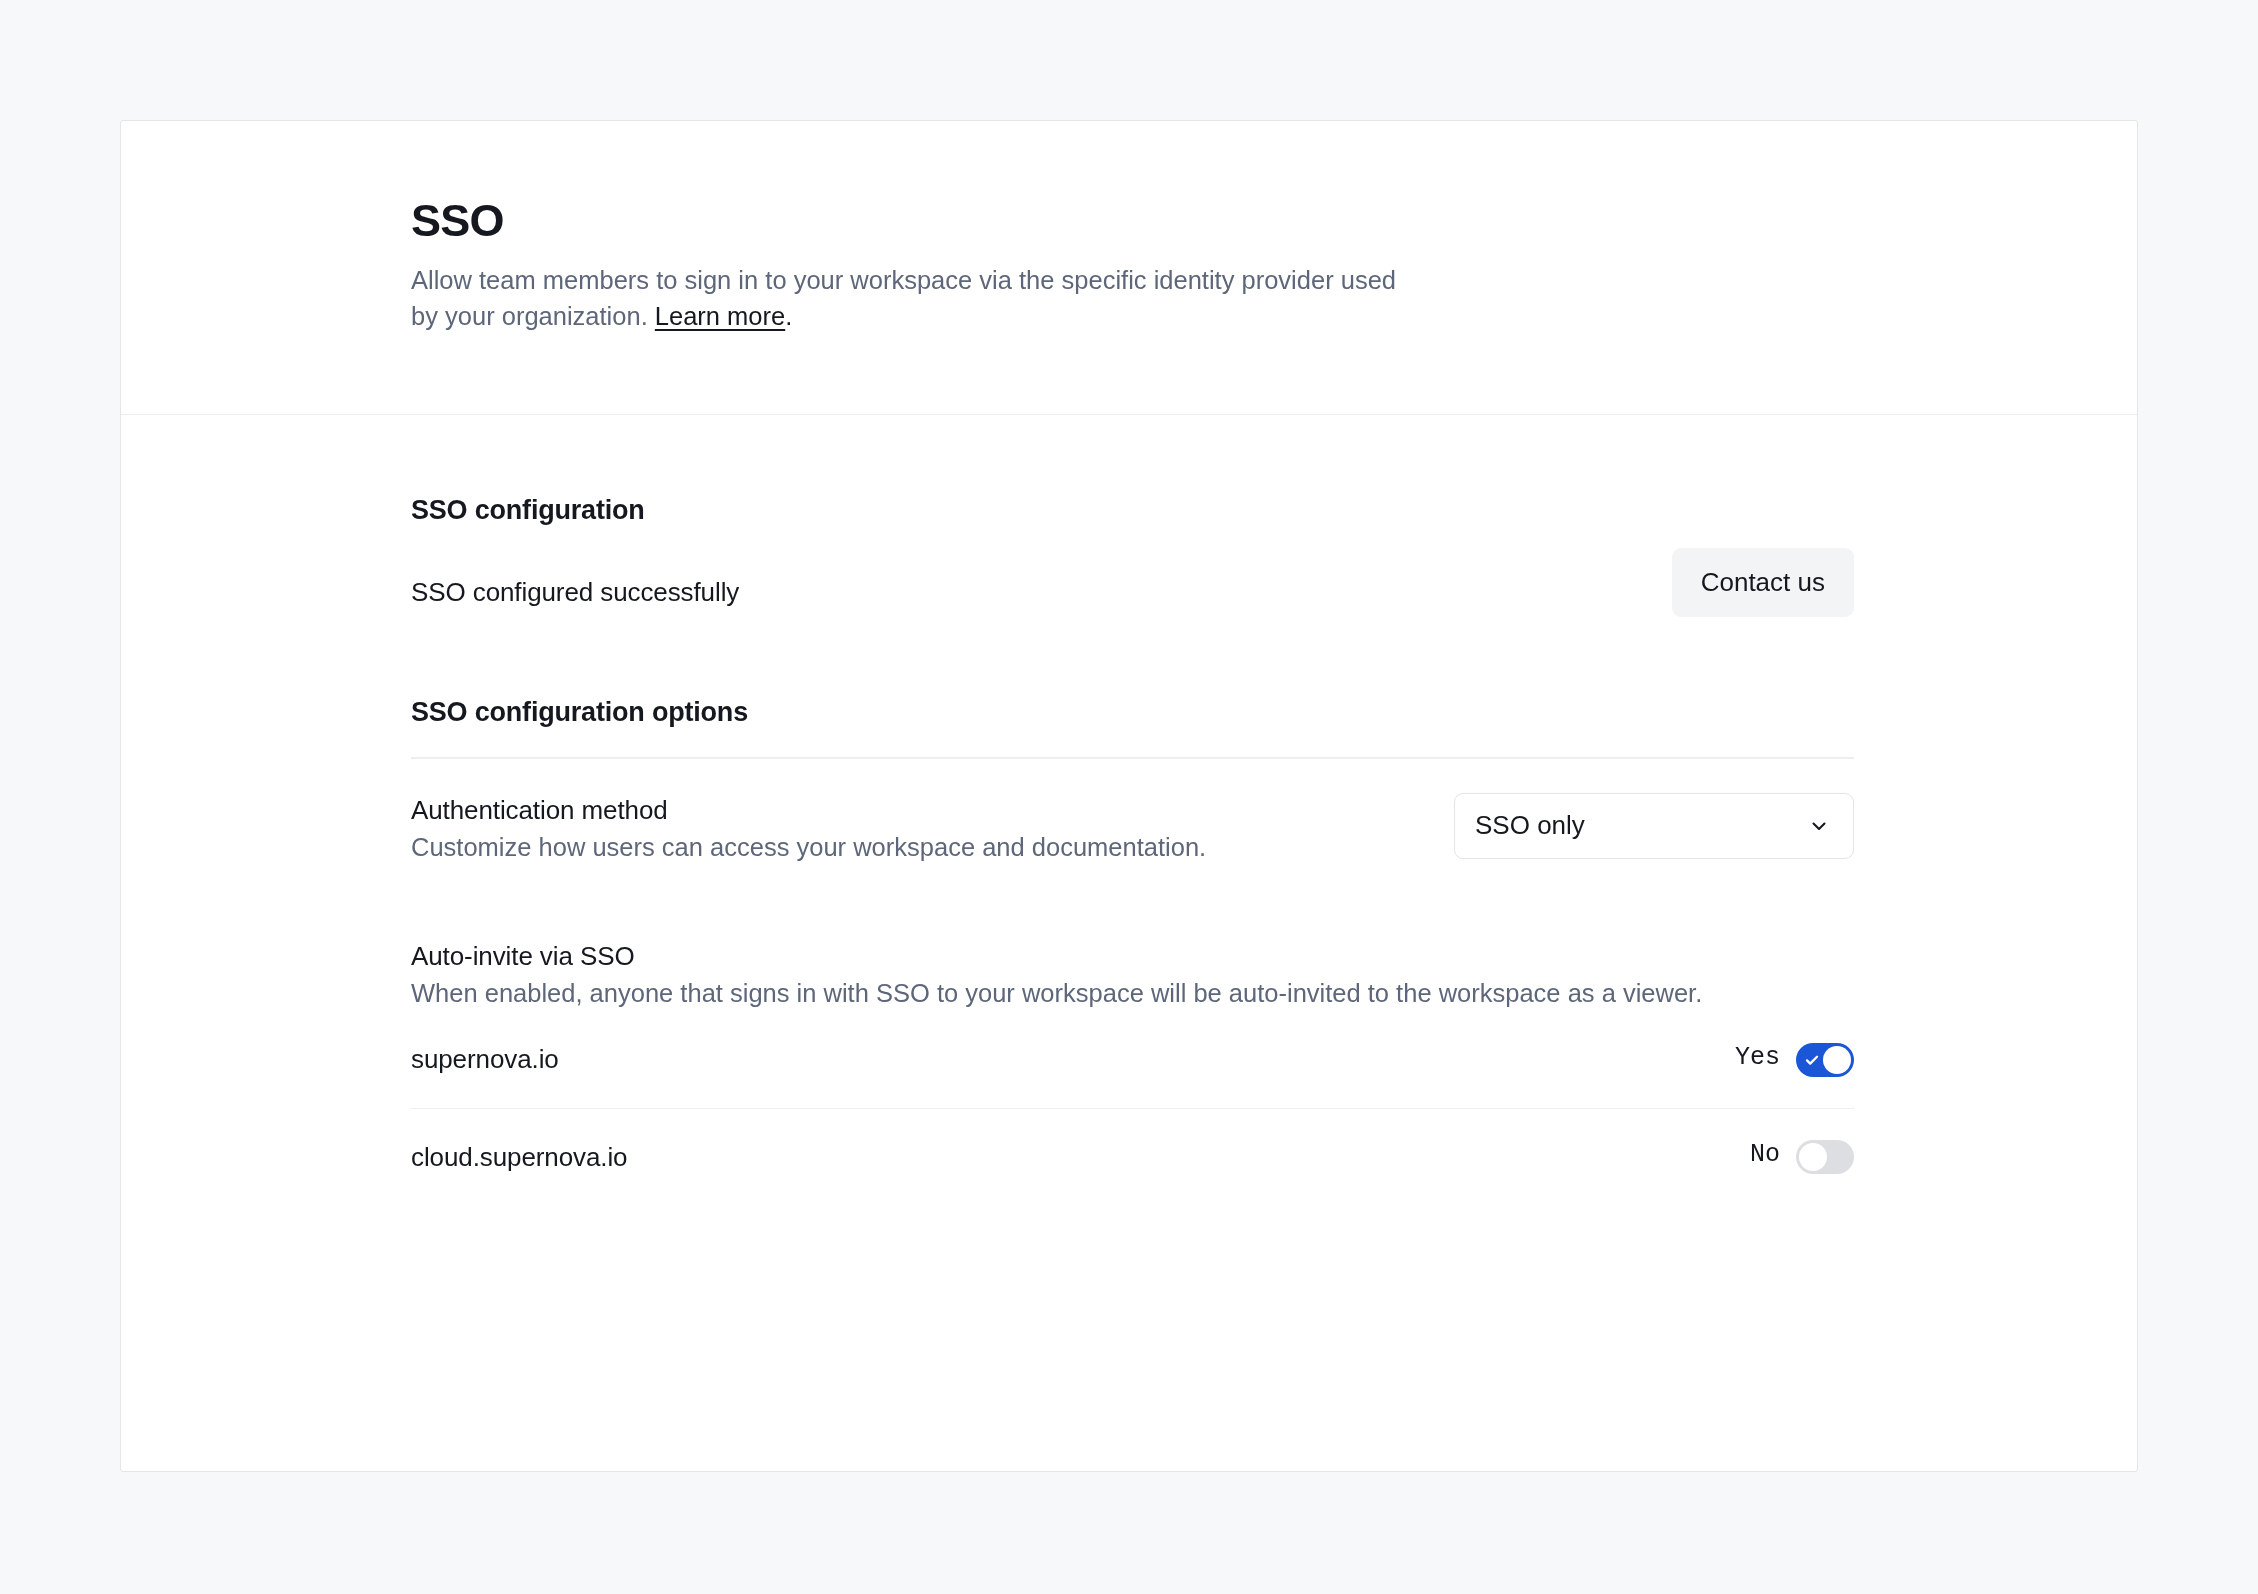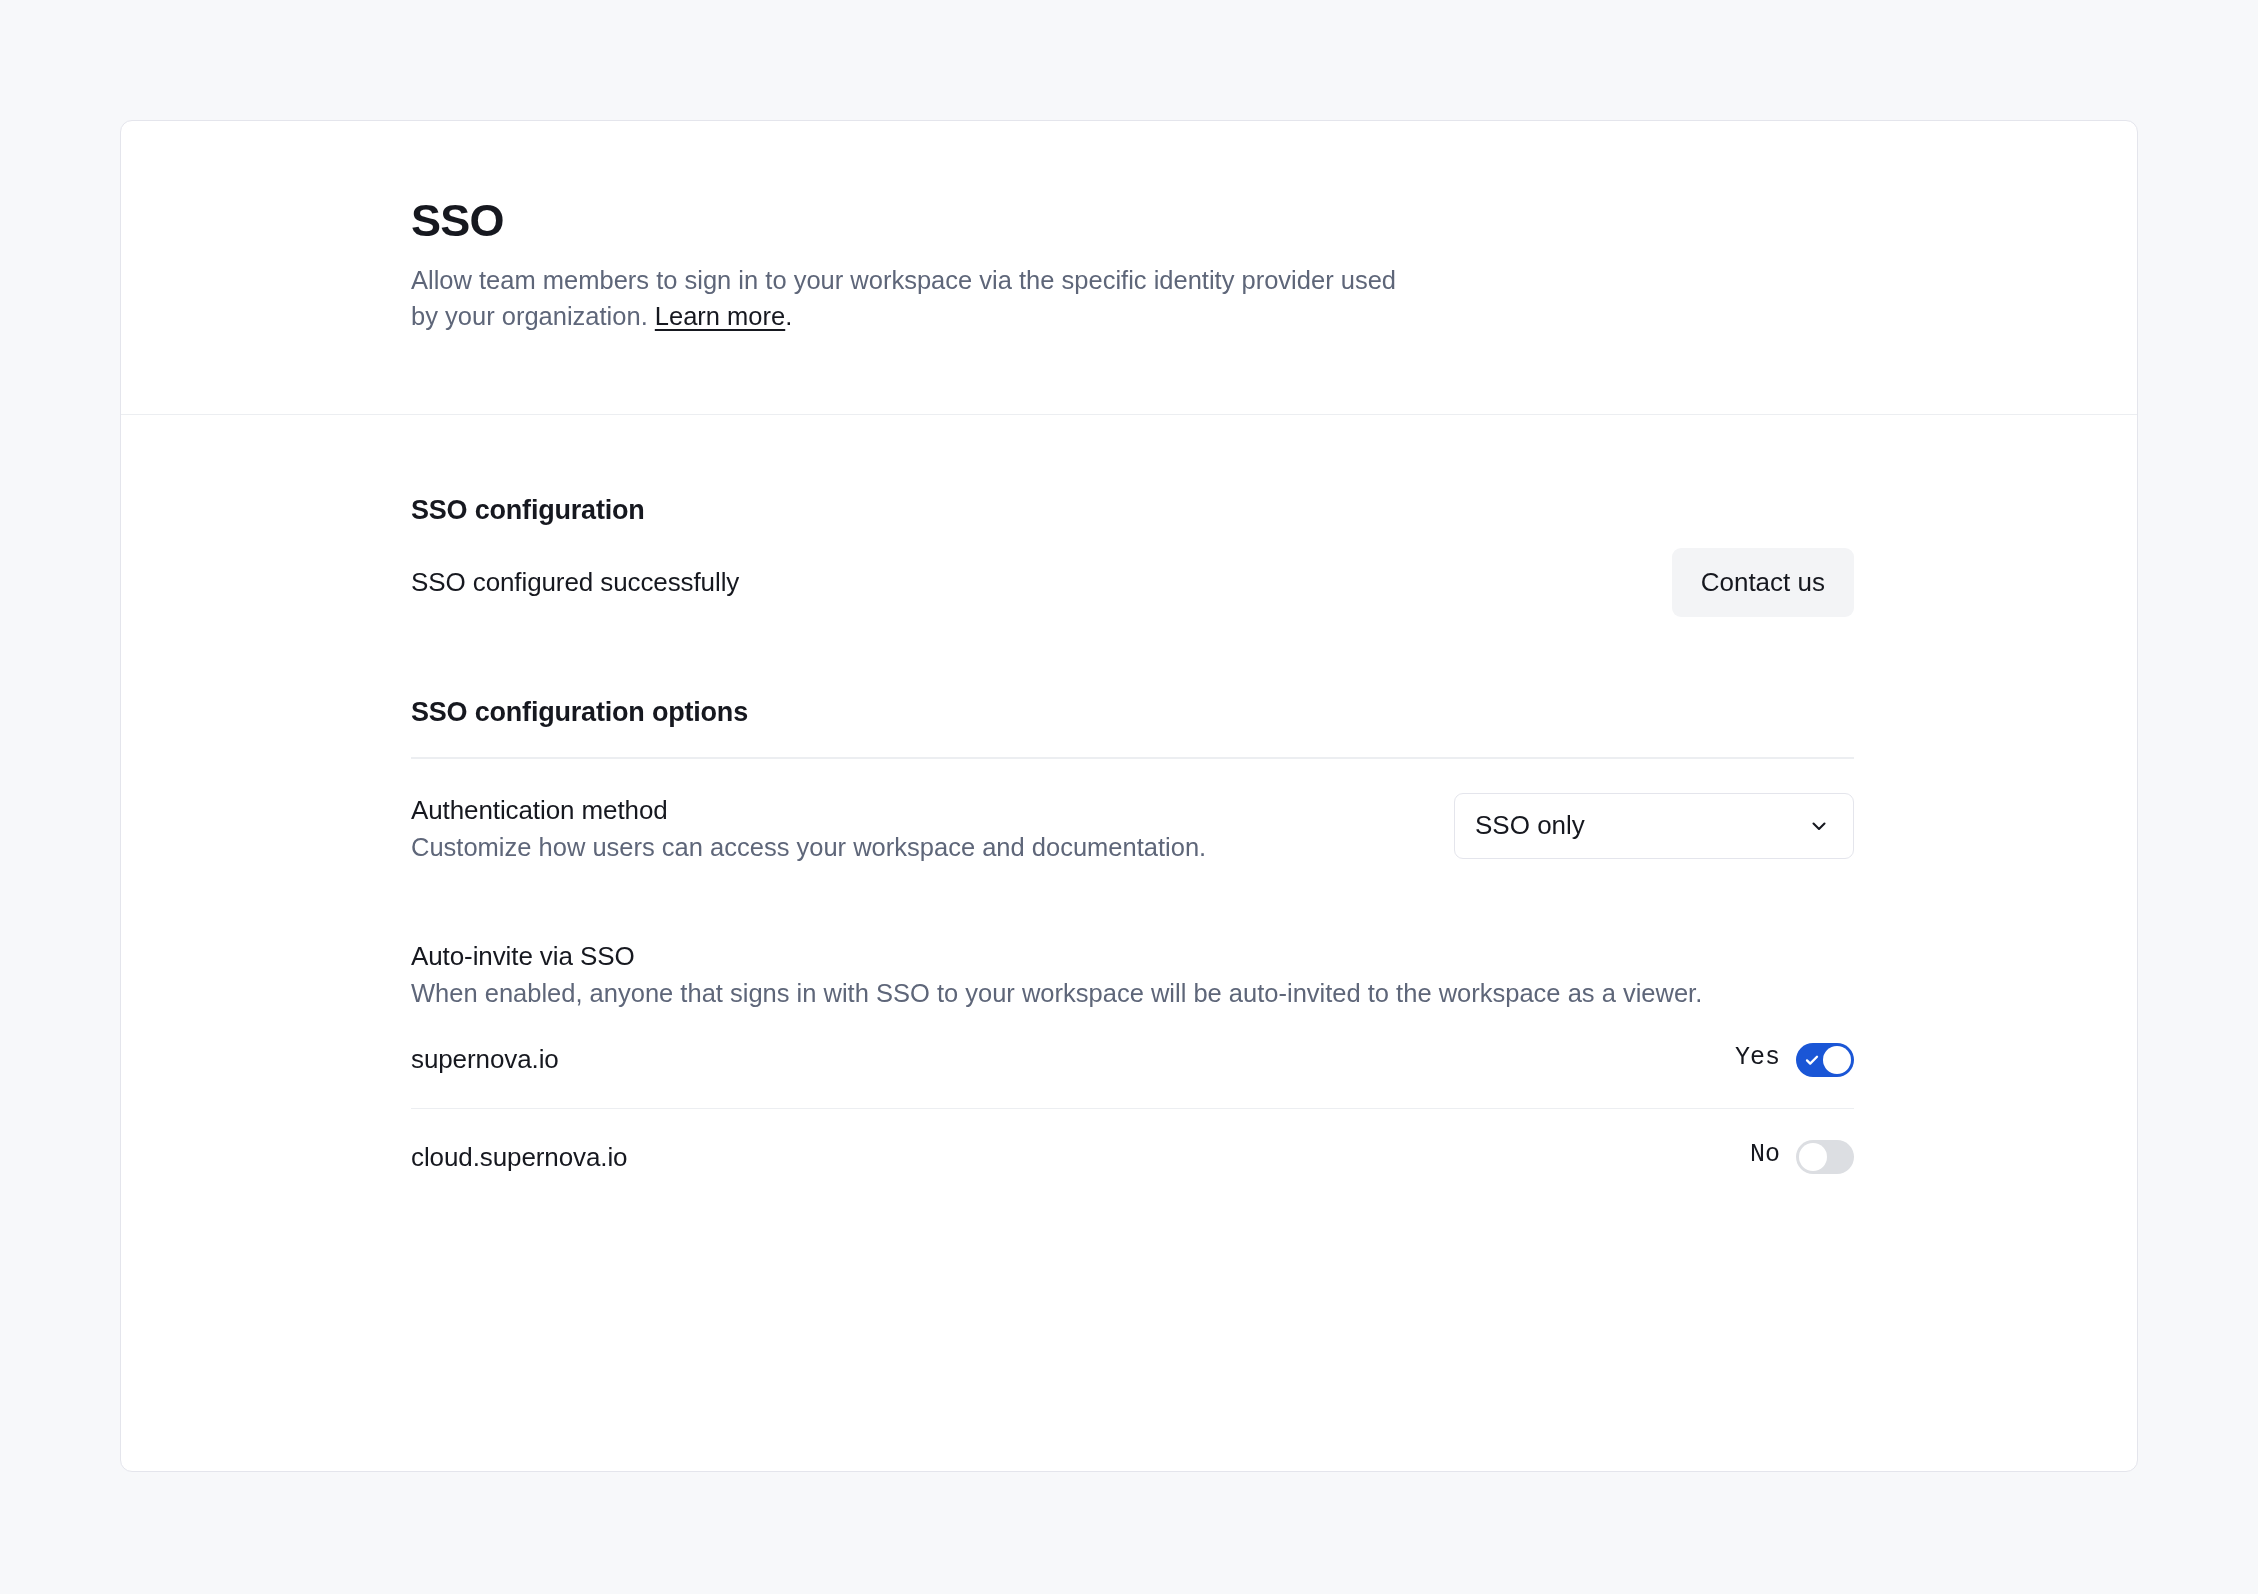--- a/index.html
+++ b/index.html
@@ -21,21 +21,21 @@
 
   
   .card {
     position: absolute;
     left: 120px;
     top: 120px;
     width: 2018px;
     height: 1352px;
     background: #ffffff;
     border: 1.5px solid #e4e5ec;
-    border-radius: 12px;
+    border-radius: 3px;
   }
 
   
   .card-header {
     padding: 75px 0 0 290px;
     height: 294px;
     border-bottom: 1.5px solid #eceef1;
   }
 
   .page-title {
@@ -80,21 +80,21 @@
     color: #16181f;
     letter-spacing: -0.2px;
   }
 
   .h-sso-config { margin-top: 80px; }
 
   
   .status-row {
     margin-top: 38px;
     display: flex;
-    align-items: flex-start;
+    align-items: center;
     justify-content: space-between;
     gap: 33px;
   }
 
   .status-text { padding-top: 3px; }
 
   .status-title {
     font-size: 26px;
     color: #16181f;
     font-weight: 400;

